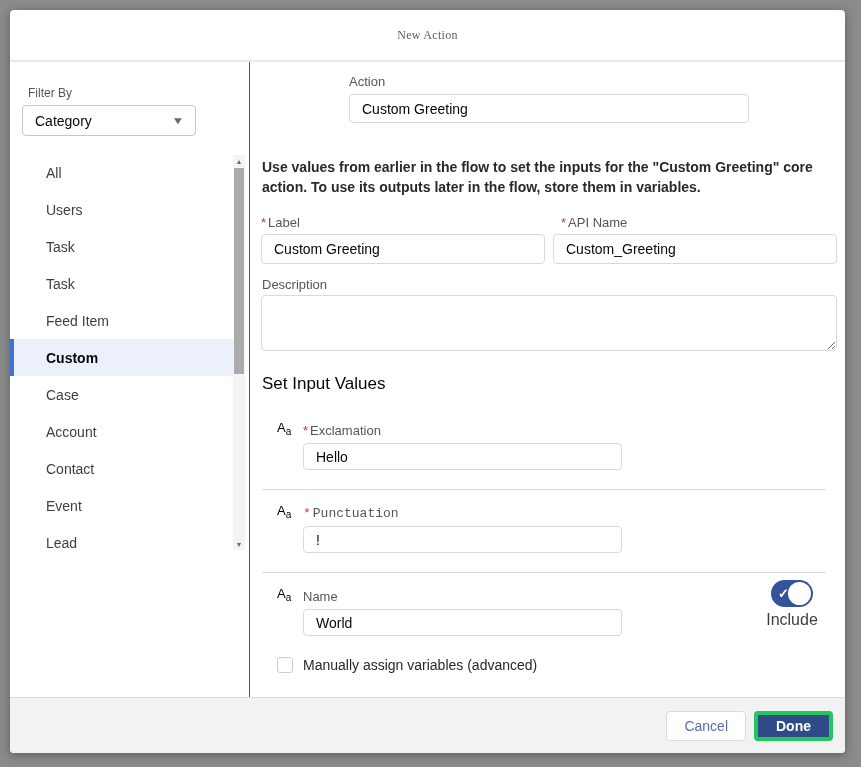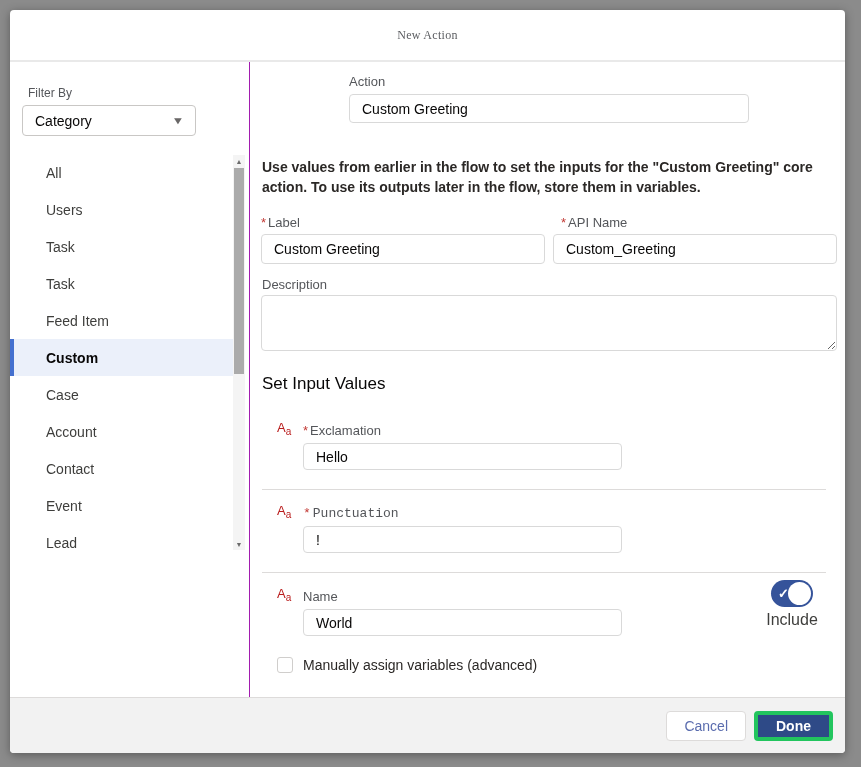--- a/index.html
+++ b/index.html
@@ -72,21 +72,21 @@
   .api-col-label { position:absolute; left:311px; top:153px; }
   .label-input { position:absolute; left:11px; top:172px; width:284px; height:30px; }
   .api-input { position:absolute; left:303px; top:172px; width:284px; height:30px; }
   .desc-label { position:absolute; left:12px; top:215px; }
   .desc-textarea {
     position:absolute; left:11px; top:233px; width:576px; height:56px;
     border:1px solid #d9d9d9; border-radius:4px; resize:both;
     font-family:"Liberation Sans", sans-serif; font-size:14px; color:#080707; padding:6px 12px; outline:none;
   }
   .section-heading { position:absolute; left:12px; top:312px; font-size:17px; color:#080707; font-weight:400; }
-  .type-icon { position:absolute; font-size:13px; color:#b91c1c; }
+  .type-icon { position:absolute; font-size:13px; color:#000000; }
   .type-icon .sub { font-size:10px; vertical-align:-3px; }
   .row-label { position:absolute; }
   .row-input { position:absolute; width:319px; height:27px; }
   .row-divider { position:absolute; left:12px; width:564px; height:0; border-top:1px solid #dddbda; }
   .toggle {
     position:absolute; left:521px; top:518px; width:42px; height:27px;
     background:#35539a; border-radius:14px; cursor:pointer;
     display:flex; align-items:center;
   }
   .toggle .tick { color:#fff; font-size:13px; margin-left:7px; font-weight:bold; }

